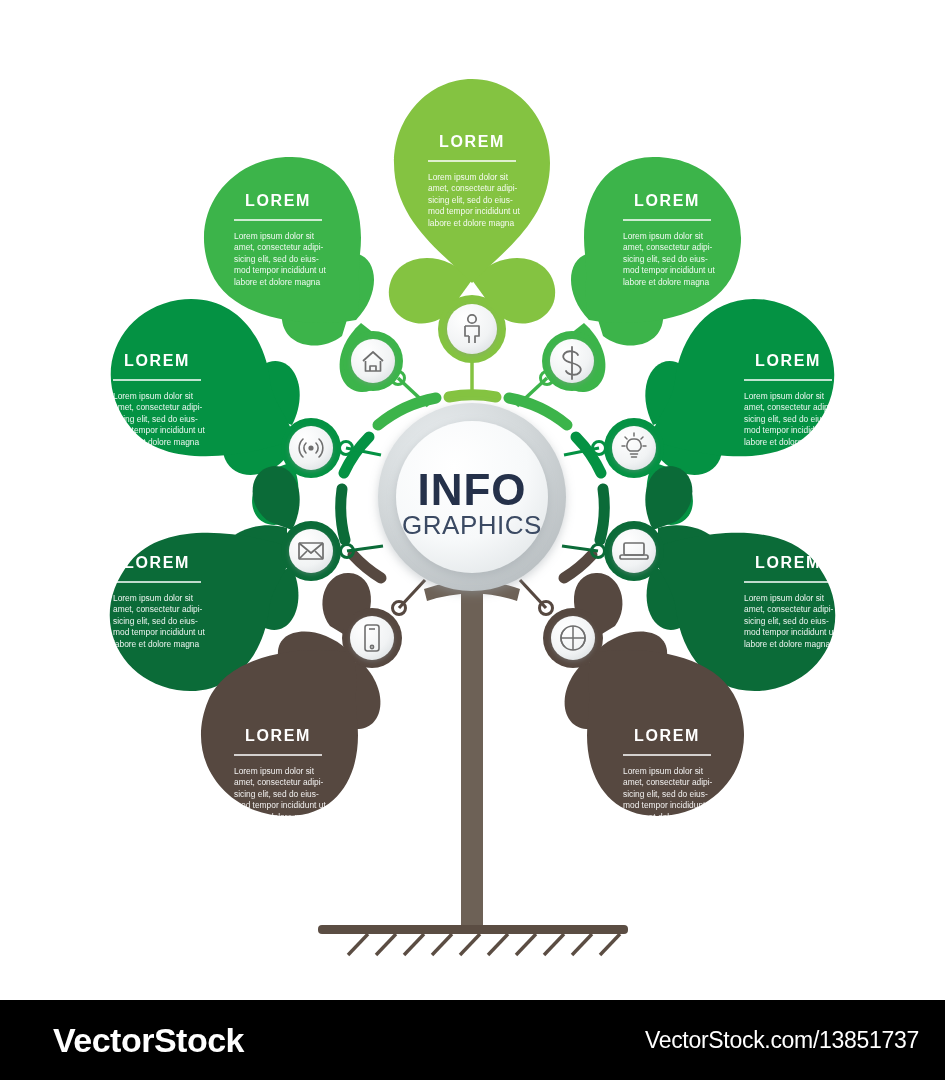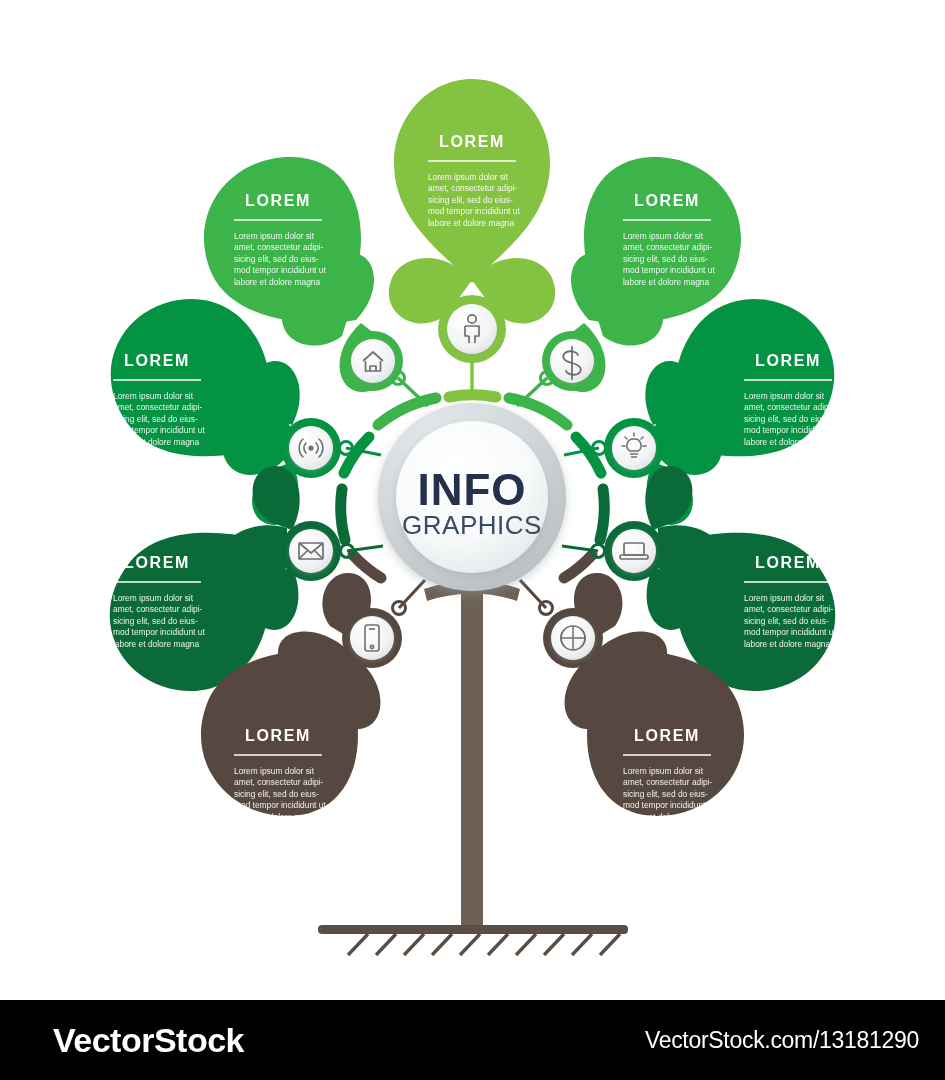--- a/index.html
+++ b/index.html
@@ -381,16 +381,16 @@
         <circle cx="472" cy="497" r="94" fill="url(#gCenterRing)" filter="url(#softShadow)"></circle>
         <circle cx="472" cy="497" r="76" fill="url(#gCenterFace)" filter="url(#softShadow)"></circle>
         <text class="center-info" x="472" y="505" text-anchor="middle">INFO</text>
         <text class="center-graphics" x="472" y="534" text-anchor="middle">GRAPHICS</text>
       </g>
     </svg>
   </div>
 
   <div id="footer">
     <div class="wm-left">VectorStock</div>
-    <div class="wm-right">VectorStock.com/13181290</div>
+    <div class="wm-right">VectorStock.com/13851737</div>
   </div>
 
 </div>
 
 </body></html>

